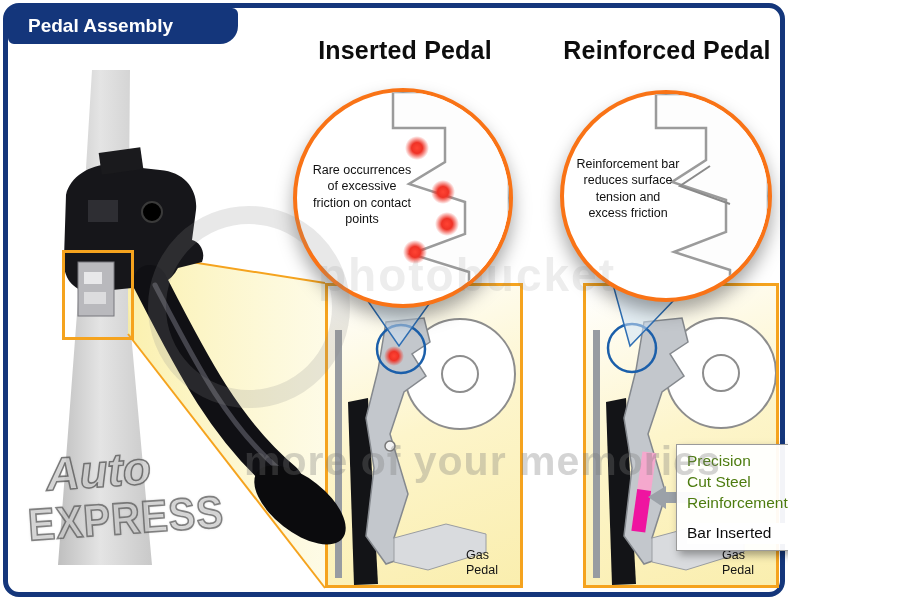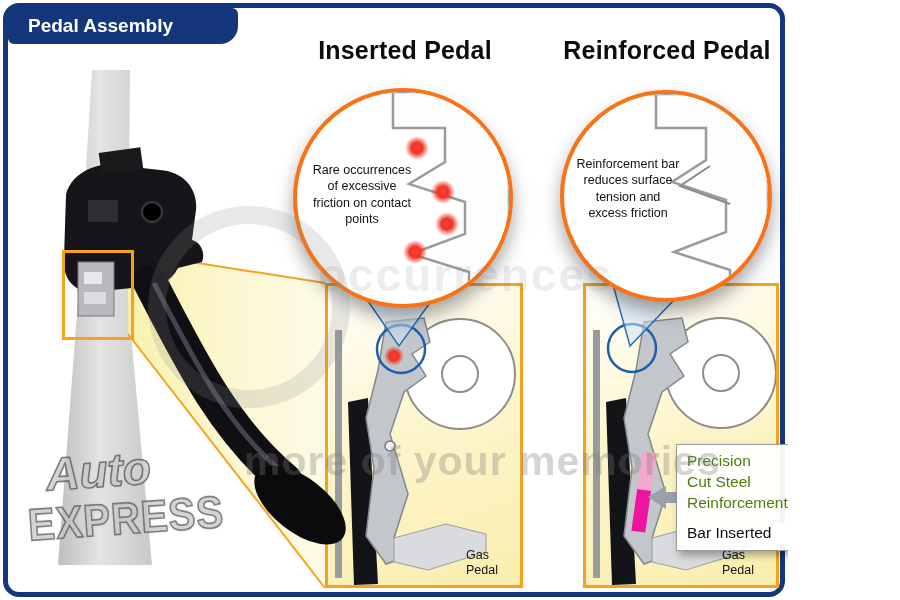--- a/index.html
+++ b/index.html
@@ -218,17 +218,17 @@
   </div>
 
   <div class="callout">
     <div class="gray">Precision</div>
     <div class="gray">Cut Steel</div>
     <div class="gray">Reinforcement</div>
     <div class="dark">Bar Inserted</div>
   </div>
 
   <div class="wm-circle"></div>
-  <div class="wm-ghost">occurrences</div>
+  <div class="wm-ghost">photobucket</div>
   <div class="wm-tagline">more of your memories</div>
   <div class="wm-auto">Auto</div>
   <div class="wm-express">EXPRESS</div>
 </div>
 
 </body></html>

